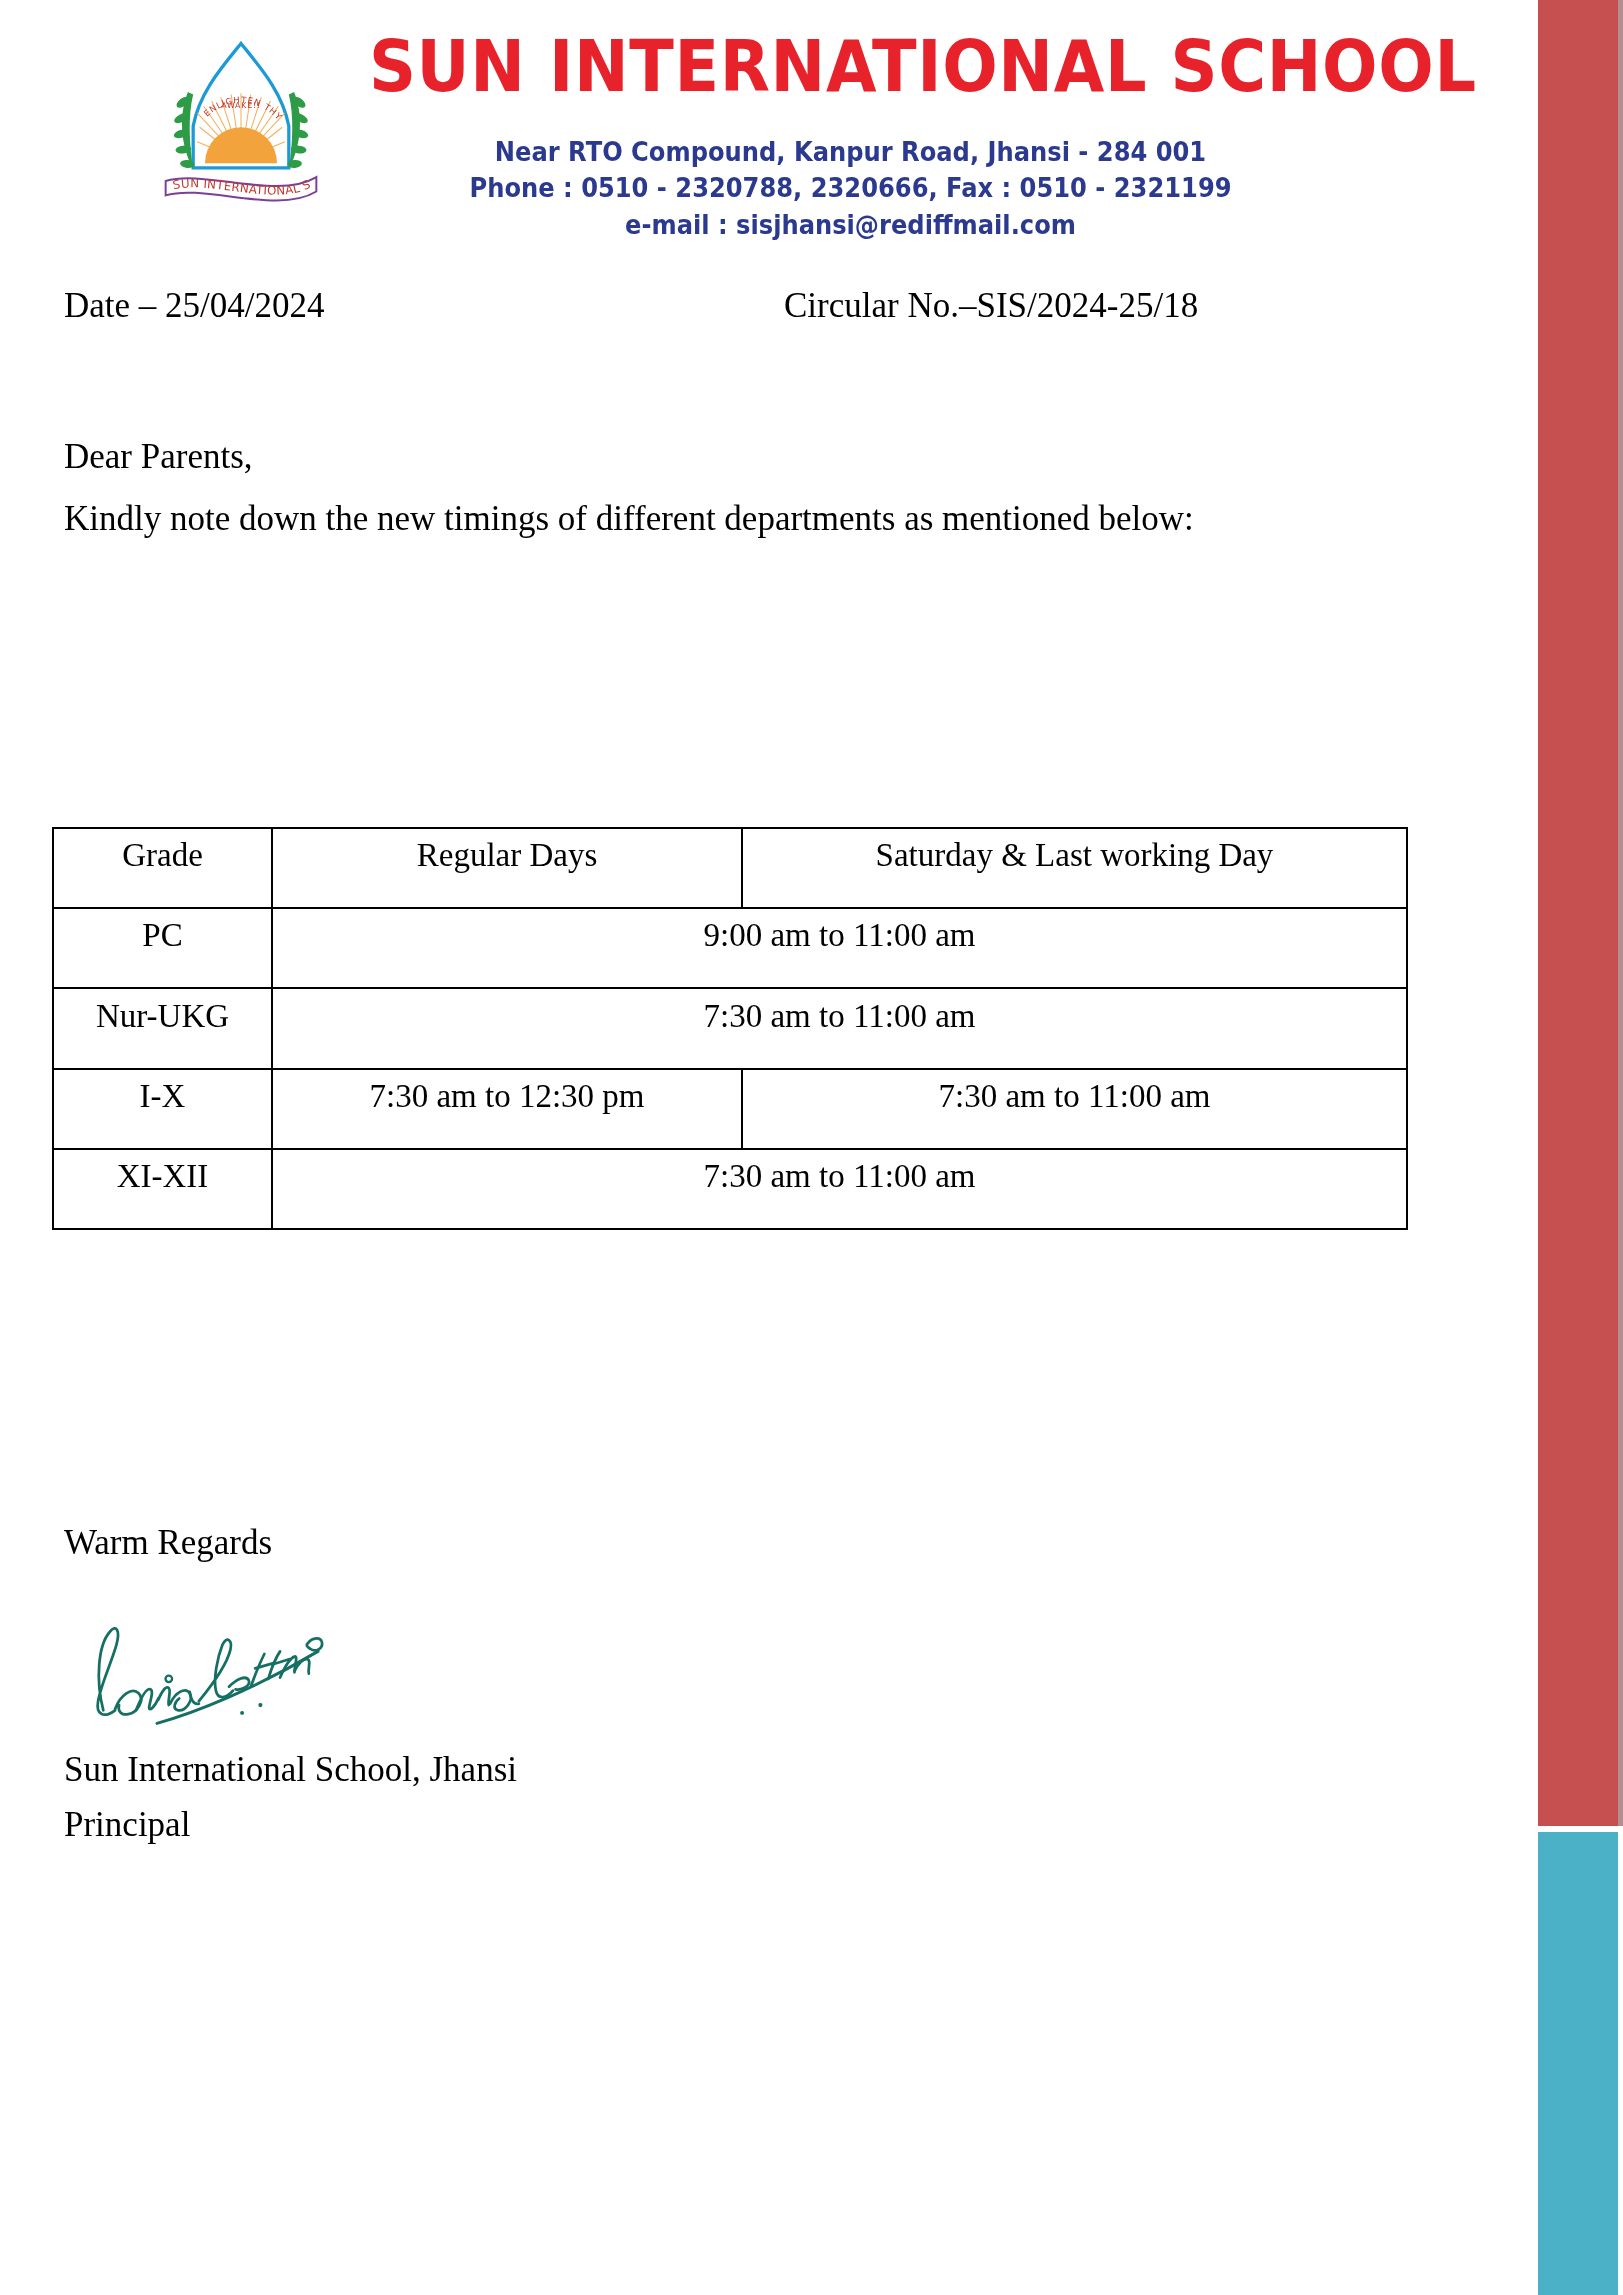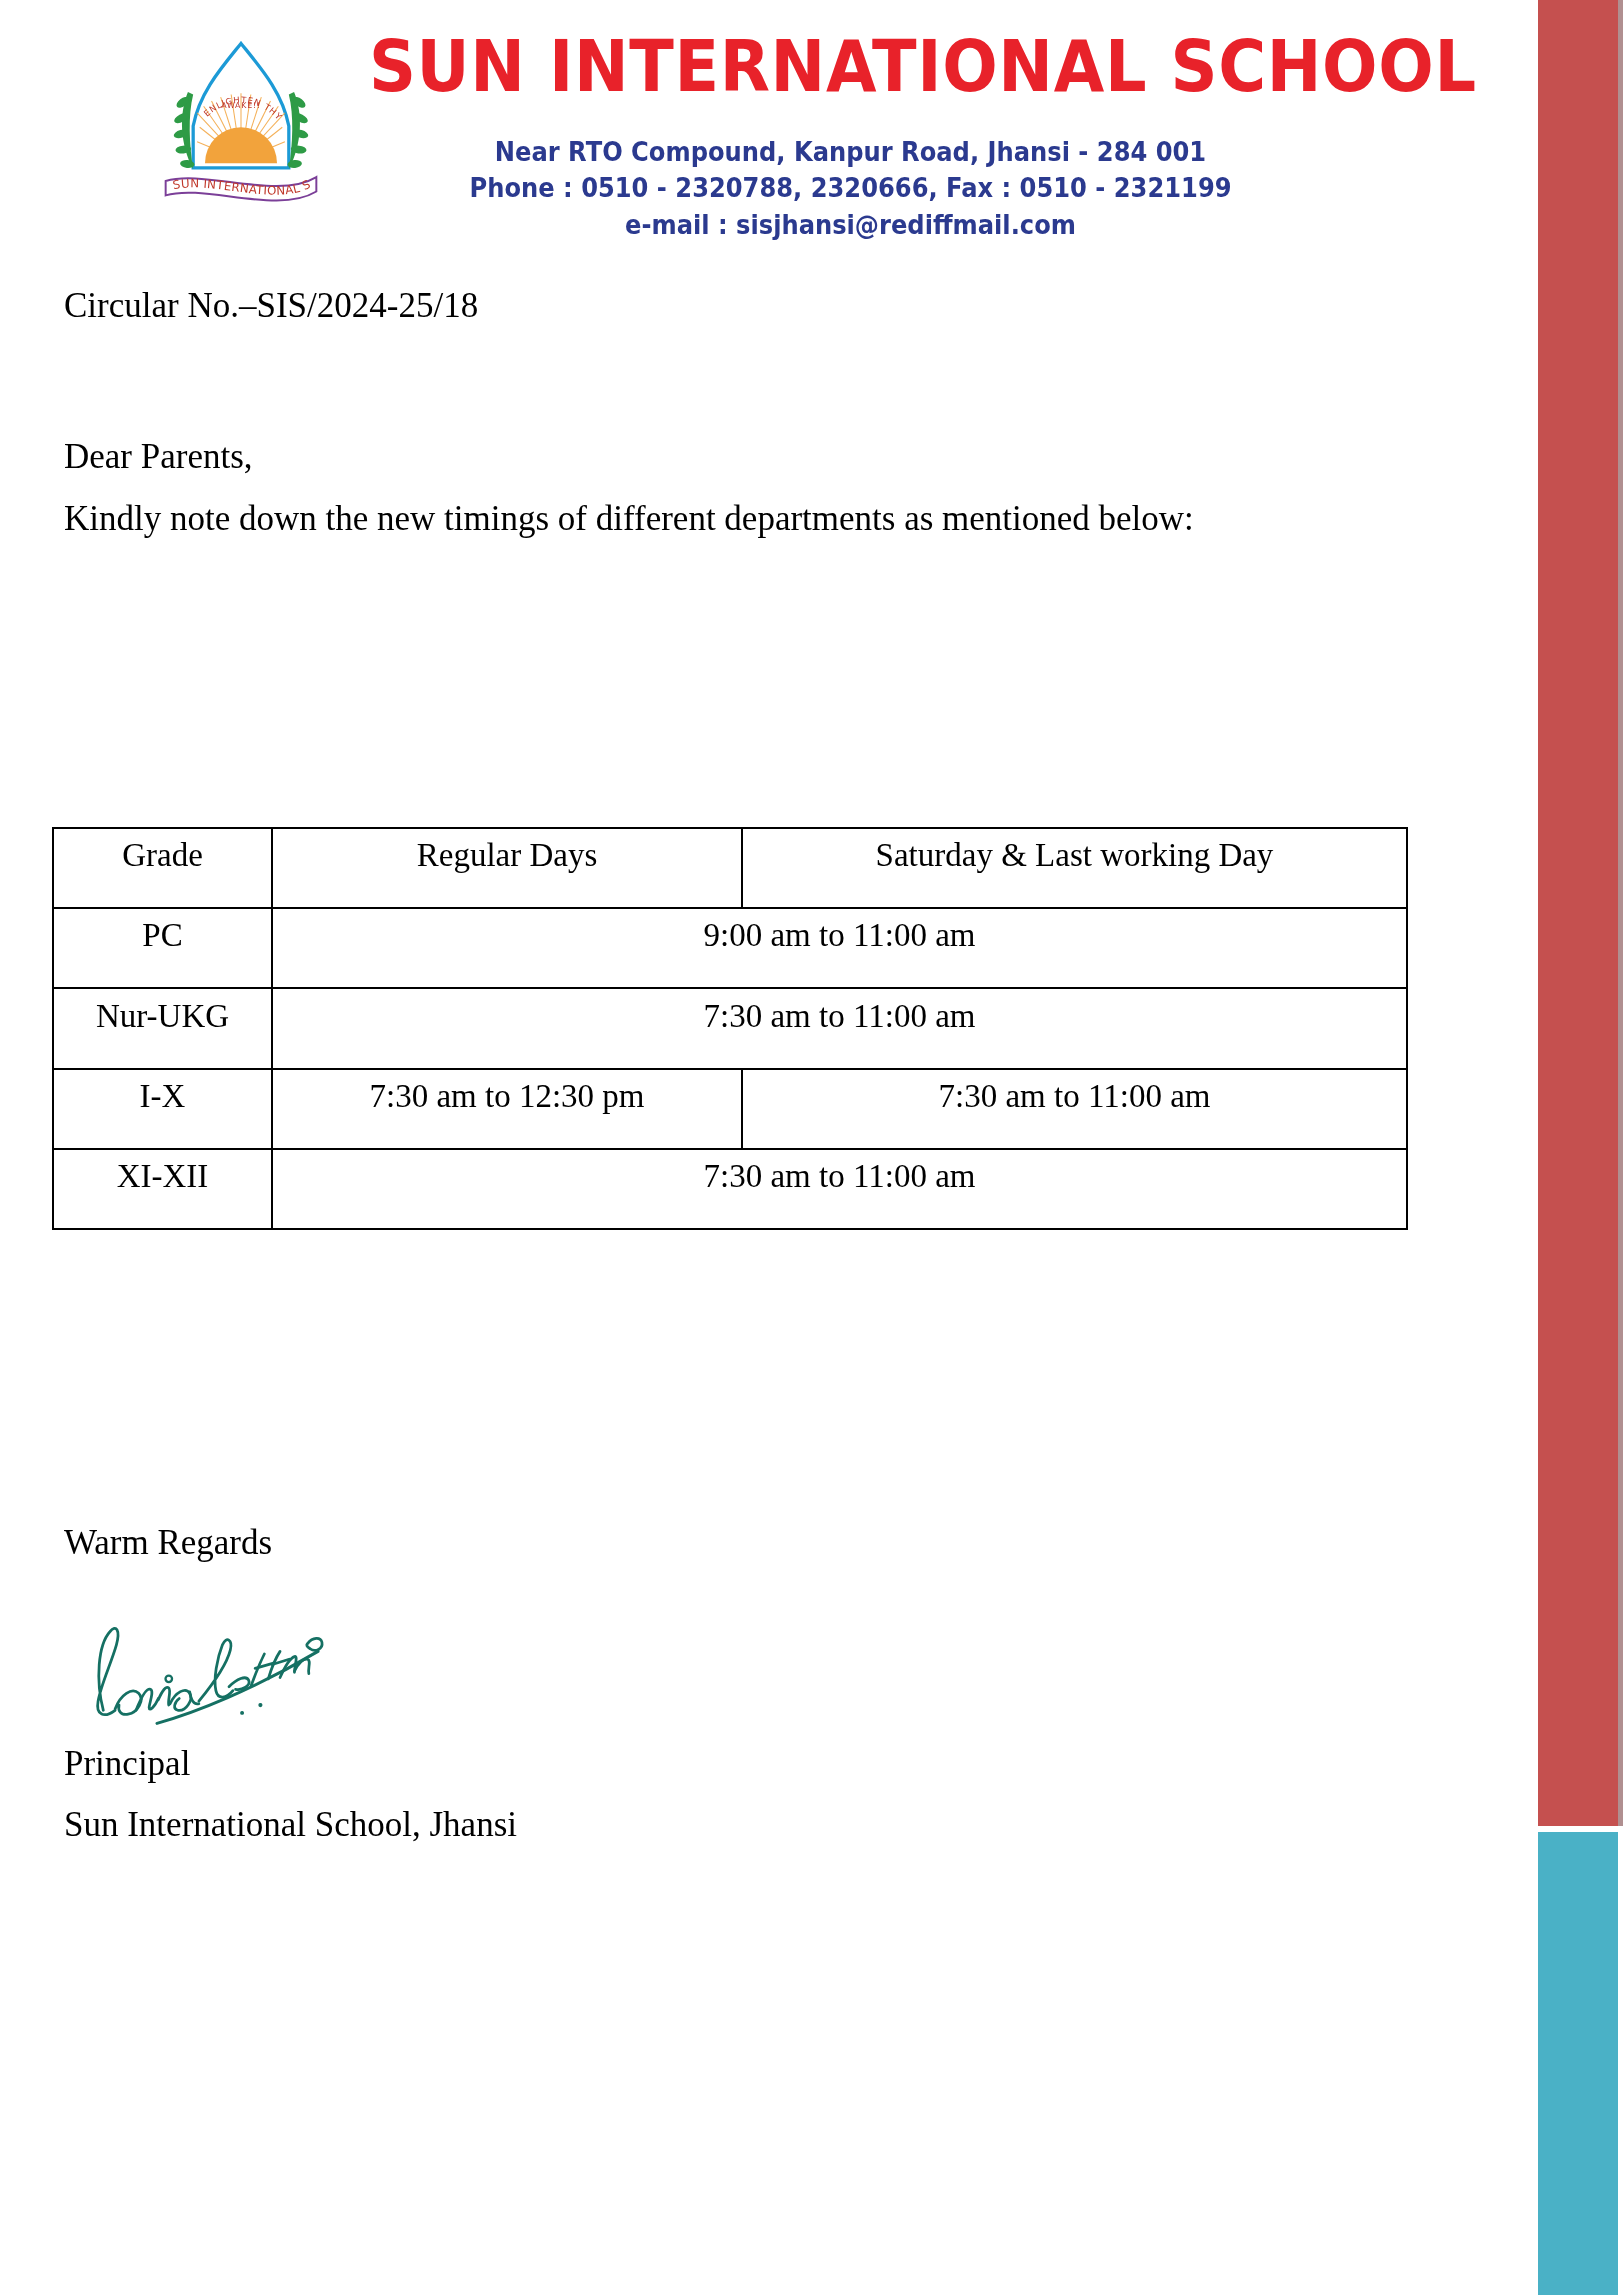--- a/index.html
+++ b/index.html
@@ -240,20 +240,21 @@
   </svg>
 
   <div id="school-name">SUN INTERNATIONAL SCHOOL</div>
   <div class="addr-line" id="addr-1">Near RTO Compound, Kanpur Road, Jhansi - 284 001</div>
   <div class="addr-line" id="addr-2">Phone : 0510 - 2320788, 2320666, Fax : 0510 - 2321199</div>
   <div class="addr-line" id="addr-3">e-mail : sisjhansi@rediffmail.com</div>
 </div>
 
 <div id="doc-body">
   <div class="meta-row">
+    <div id="date-text">Date – 25/04/2024</div>
     <div id="circular-text">Circular No.–SIS/2024-25/18</div>
   </div>
 
   <div id="salutation">Dear Parents,</div>
 
 
   <div class="para" id="para-2">Kindly note down the new timings of different departments as mentioned below:</div>
 </div>
 
 <table id="timings-table">
@@ -325,16 +326,16 @@
                  C 370 98, 370 96, 372 94"></path>
 
         <circle cx="300" cy="188" r="2.2" stroke-width="2" fill="#157063"></circle>
         <circle cx="272" cy="200" r="2" stroke-width="2" fill="#157063"></circle>
 
         <path d="M142 216 C 200 200, 290 164, 388 106" stroke-width="4.6"></path>
       </g>
     </svg>
   </div>
 
+  <div id="school-signoff">Sun International School, Jhansi</div>
   <div id="principal-label">Principal</div>
-  <div id="school-signoff">Sun International School, Jhansi</div>
 </div>
 
 
 </body></html>

